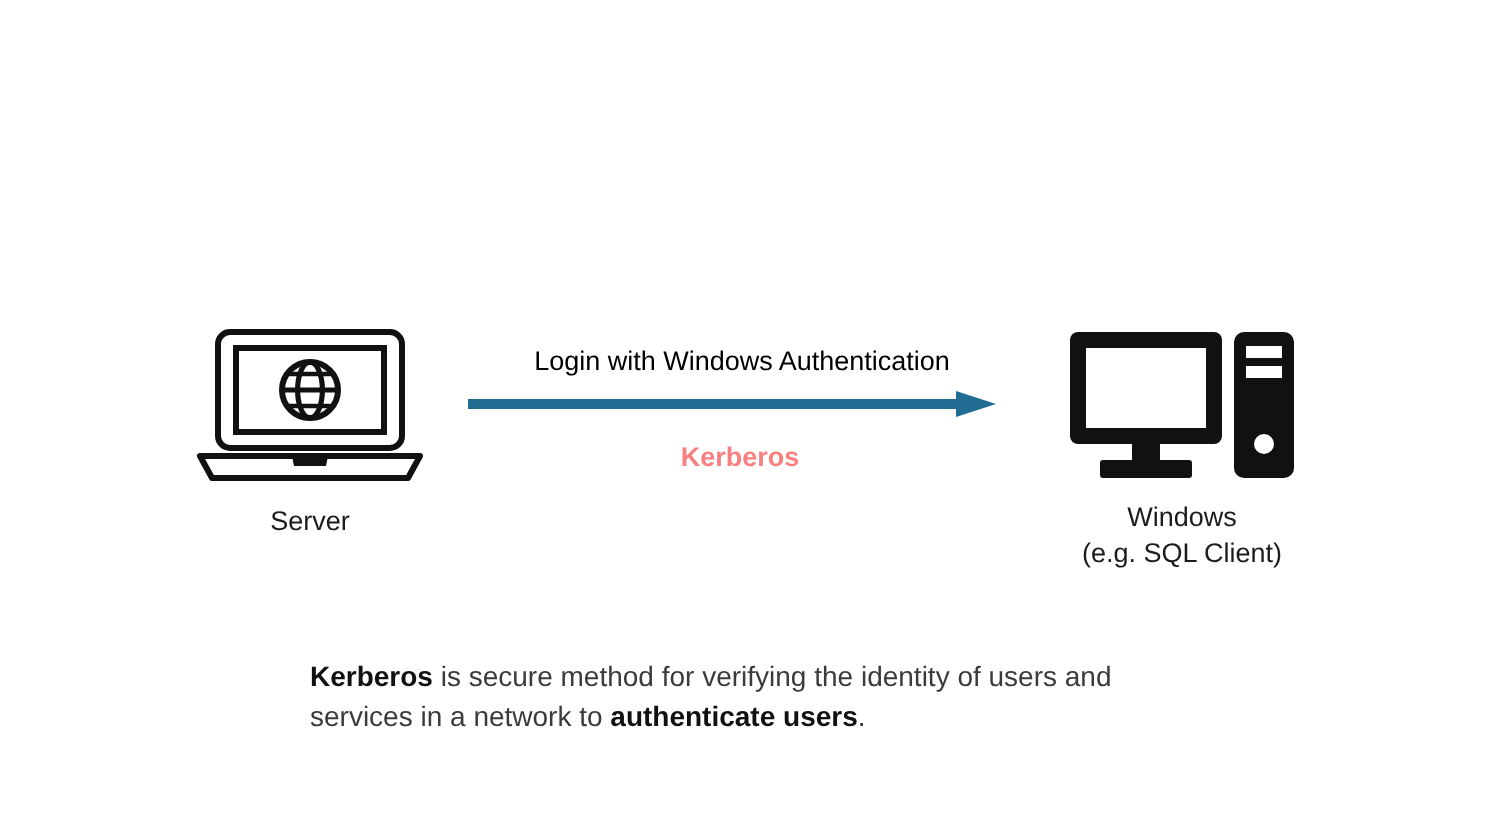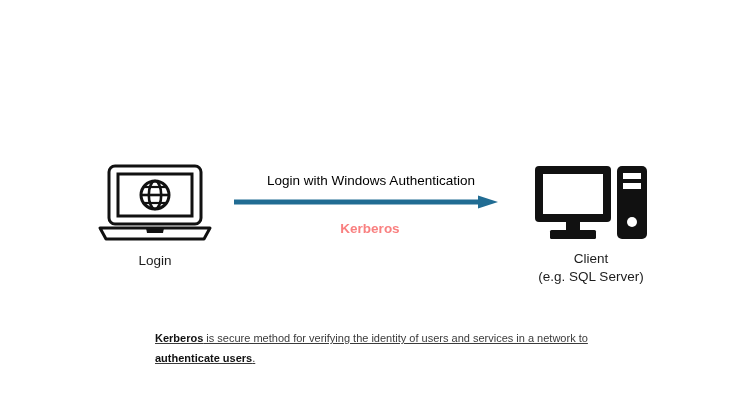--- a/index.html
+++ b/index.html
@@ -97,24 +97,23 @@
     white-space: nowrap;
     margin-left: 4px;
   }
 
   
   .caption {
     position: absolute;
     left: 155px;
     top: 329px;
     width: 440px;
-    font-size: 11px;
+    font-size: 14px;
     line-height: 19.5px;
     color: #3b3b3b;
-    text-decoration: underline;
   }
   .caption b {
     color: #111111;
     font-weight: bold;
   }
 </style>
 </head>
 <body>
 
 <div class="canvas">
@@ -128,21 +127,21 @@
 
       <circle cx="59" cy="31" r="14" fill="none" stroke="#111111" stroke-width="3"></circle>
       <ellipse cx="59" cy="31" rx="6.2" ry="14" fill="none" stroke="#111111" stroke-width="2.6"></ellipse>
       <line x1="45" y1="31" x2="73" y2="31" stroke="#111111" stroke-width="2.6"></line>
       <line x1="47.6" y1="23" x2="70.4" y2="23" stroke="#111111" stroke-width="2.2"></line>
       <line x1="47.6" y1="39" x2="70.4" y2="39" stroke="#111111" stroke-width="2.2"></line>
 
       <path d="M4 64 L114 64 L108 75 L10 75 Z" fill="#ffffff" stroke="#111111" stroke-width="3" stroke-linejoin="round"></path>
       <path d="M50 64 L68 64 L67 69 L51 69 Z" fill="#111111"></path>
     </svg>
-    <div class="node-label">Login</div>
+    <div class="node-label">Server</div>
   </div>
 
   <div class="flow">
     <div class="flow-top-label">Login with Windows Authentication</div>
     <svg class="arrow-svg" viewBox="0 0 268 16">
       <line x1="2" y1="8" x2="248" y2="8" stroke="#216C93" stroke-width="5"></line>
       <path d="M246 1.5 L266 8 L246 14.5 Z" fill="#216C93"></path>
     </svg>
     <div class="flow-bottom-label" style="color:#F98080;">Kerberos</div>
   </div>
@@ -155,21 +154,21 @@
 
       <rect x="33" y="58" width="14" height="9" fill="#111111"></rect>
 
       <rect x="17" y="66" width="46" height="9" rx="1.5" ry="1.5" fill="#111111"></rect>
 
       <rect x="84" y="2" width="30" height="73" rx="5" ry="5" fill="#111111"></rect>
       <rect x="90" y="9" width="18" height="6" fill="#ffffff"></rect>
       <rect x="90" y="19" width="18" height="6" fill="#ffffff"></rect>
       <circle cx="99" cy="58" r="5" fill="#ffffff"></circle>
     </svg>
-    <div class="node-label-2">Client</div>
-    <div class="node-label-2" style="margin-top:1px;">(e.g. SQL Server)</div>
+    <div class="node-label-2">Windows</div>
+    <div class="node-label-2" style="margin-top:1px;">(e.g. SQL Client)</div>
   </div>
 
   <div class="caption">
     <b>Kerberos</b><span> is secure method for verifying the identity of users and services in a network to </span><b>authenticate users</b><span>.</span>
   </div>
 
 </div>
 
 </body></html>

